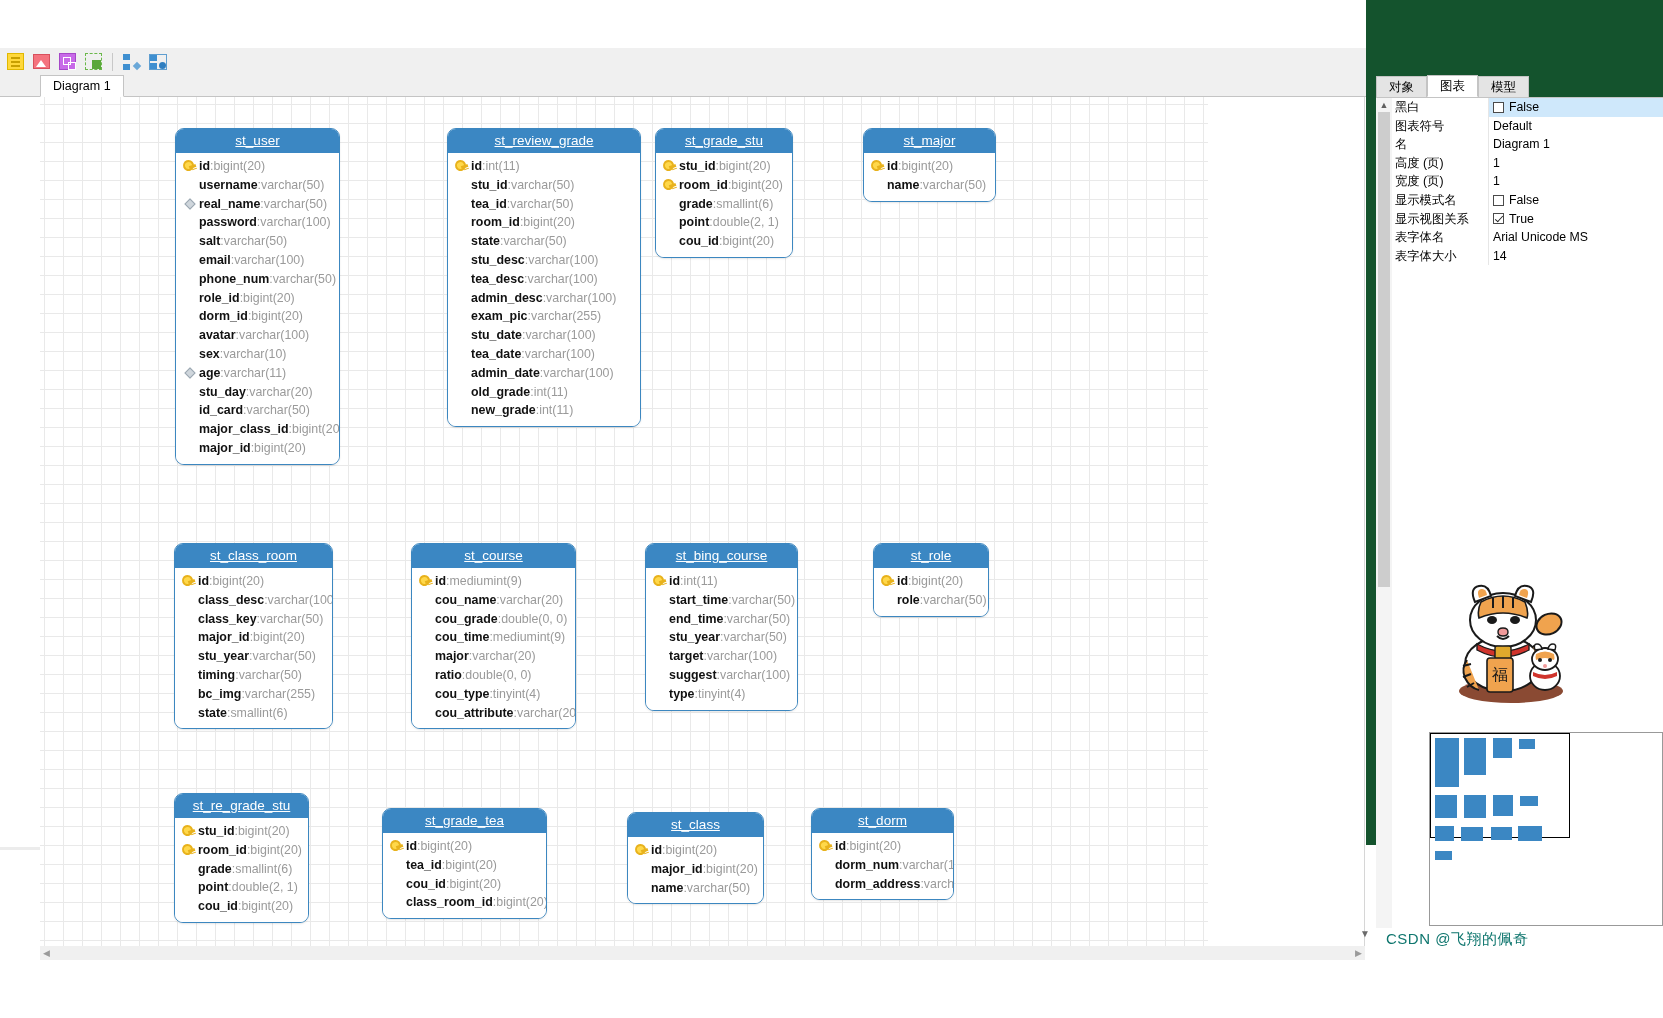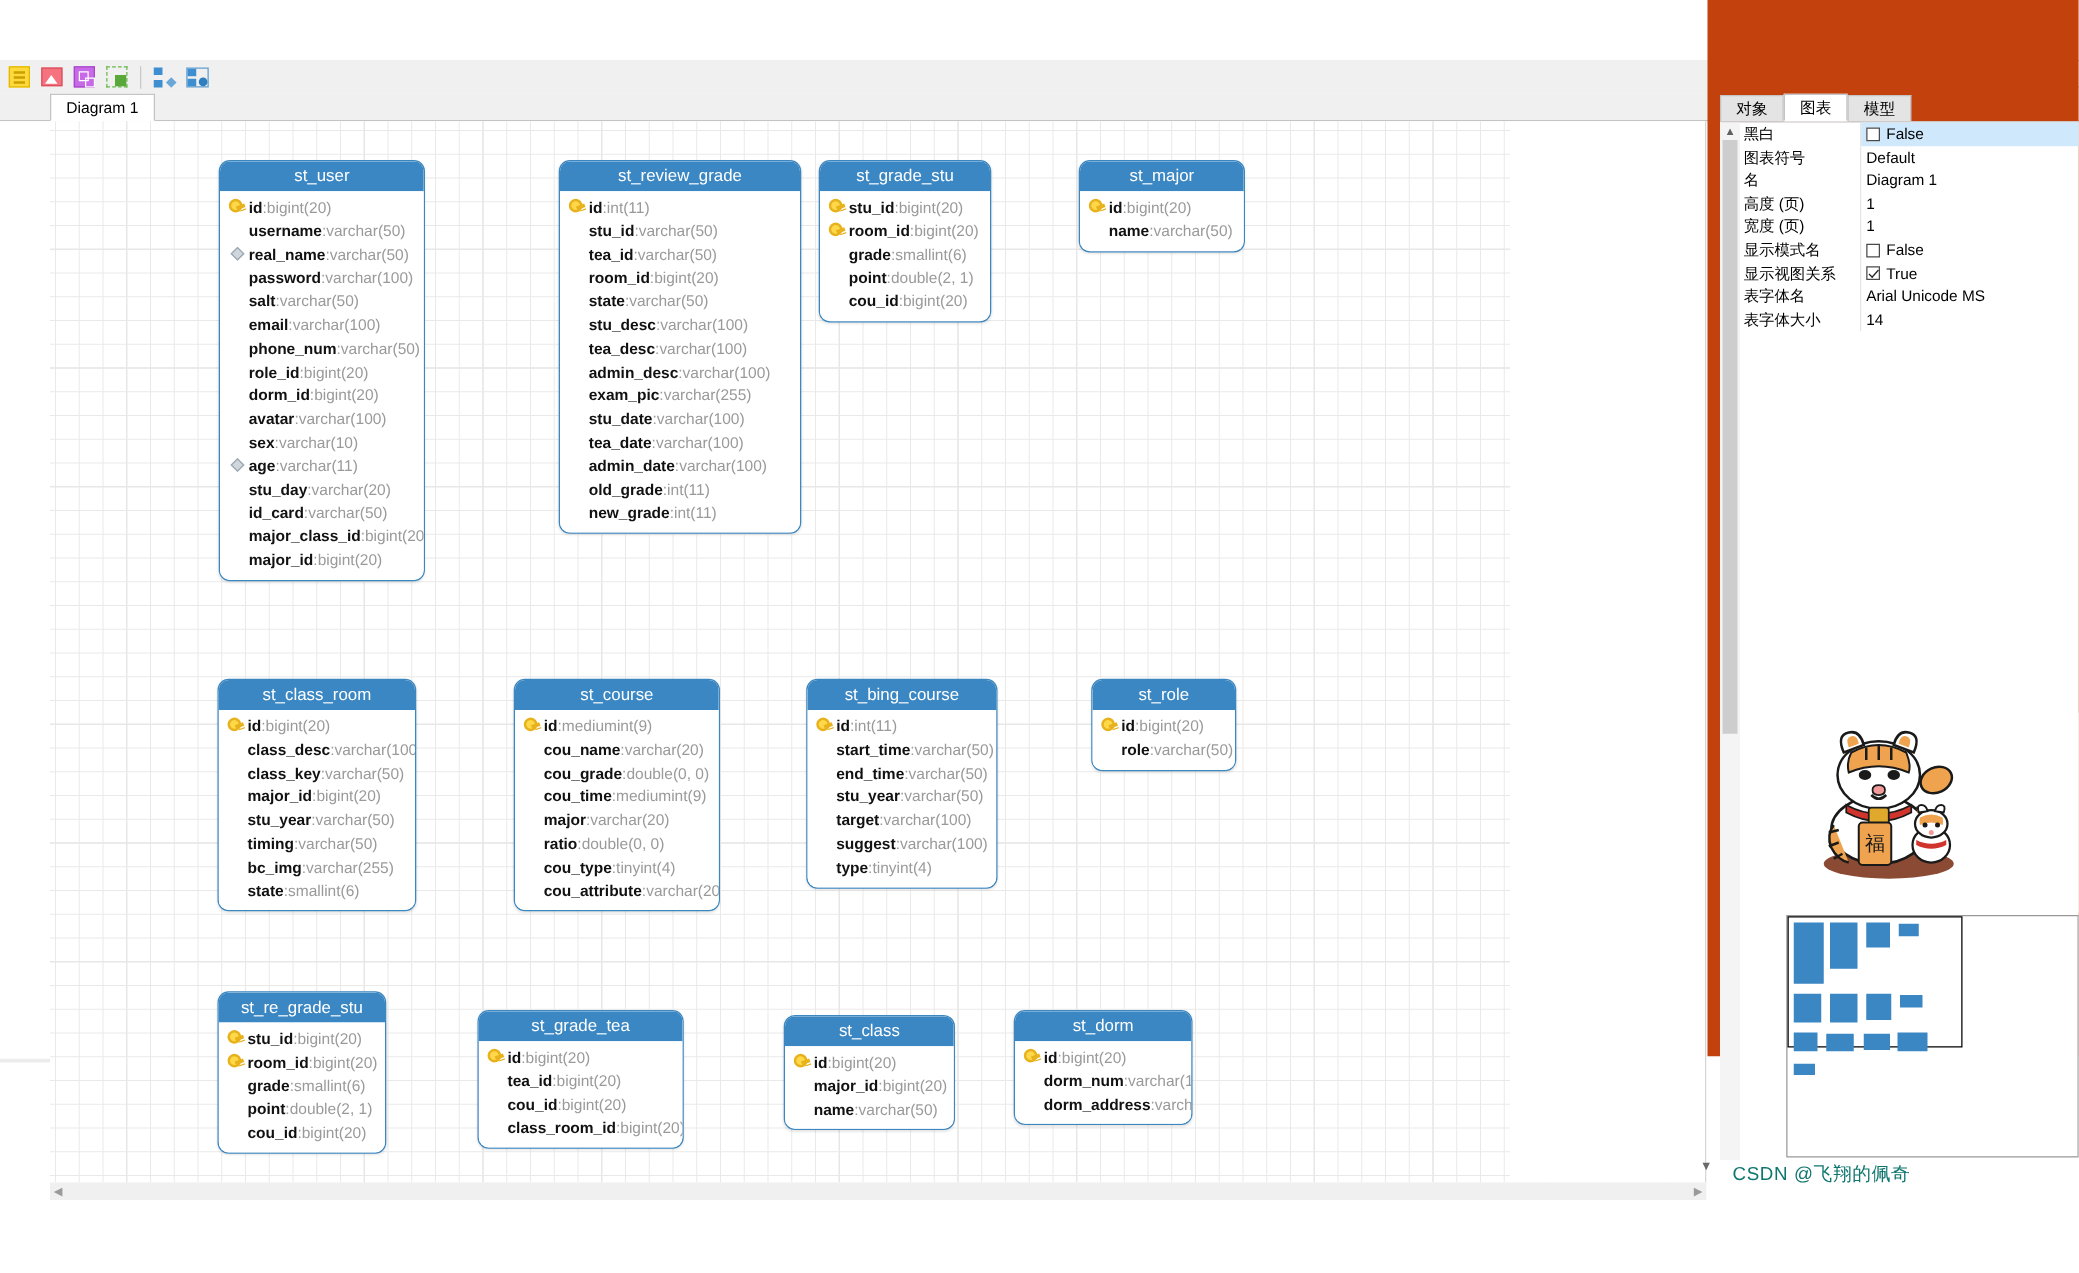--- a/index.html
+++ b/index.html
@@ -152,20 +152,21 @@
     box-shadow: 0 1px 2px rgba(0,0,0,0.10);
     overflow: hidden;
   }
   .ent-head {
     background: #3b87c3;
     color: #ffffff;
     font-size: 13.5px;
     text-align: center;
     padding: 4px 8px 5px 8px;
     white-space: nowrap;
+    text-decoration: underline;
   }
   .ent-body { padding: 4px 6px 6px 4px; background: #fff; }
   .fld {
     display: flex; align-items: center;
     font-size: 12.4px; line-height: 18.8px; height: 18.8px;
     white-space: nowrap;
   }
   .fld-ic { width: 19px; flex: 0 0 19px; text-align: center; font-size: 11px; }
   .fld-name { color: #111; font-weight: bold; }
   .fld-type { color: #9a9a9a; }
@@ -186,21 +187,21 @@
   }
   .diamond-glyph {
     display: inline-block; width: 8px; height: 8px;
     background: #cfd6dc; border: 1px solid #9aa6b0;
     transform: rotate(45deg);
   }
 
   
   .rightpanel {
     position: absolute; left: 1366px; top: 0px; width: 297px; height: 845px;
-    background: #c2410c;
+    background: #14532d;
   }
   .panel-tabs {
     position: absolute; left: 10px; top: 75px; height: 22px; display: flex;
     align-items: flex-end;
   }
   .ptab {
     height: 21px; padding: 0 12px; font-size: 12.5px; color: #000;
     background: #e4e4e4; border: 1px solid #c4c4c4; border-bottom: none;
     display: flex; align-items: center;
   }

